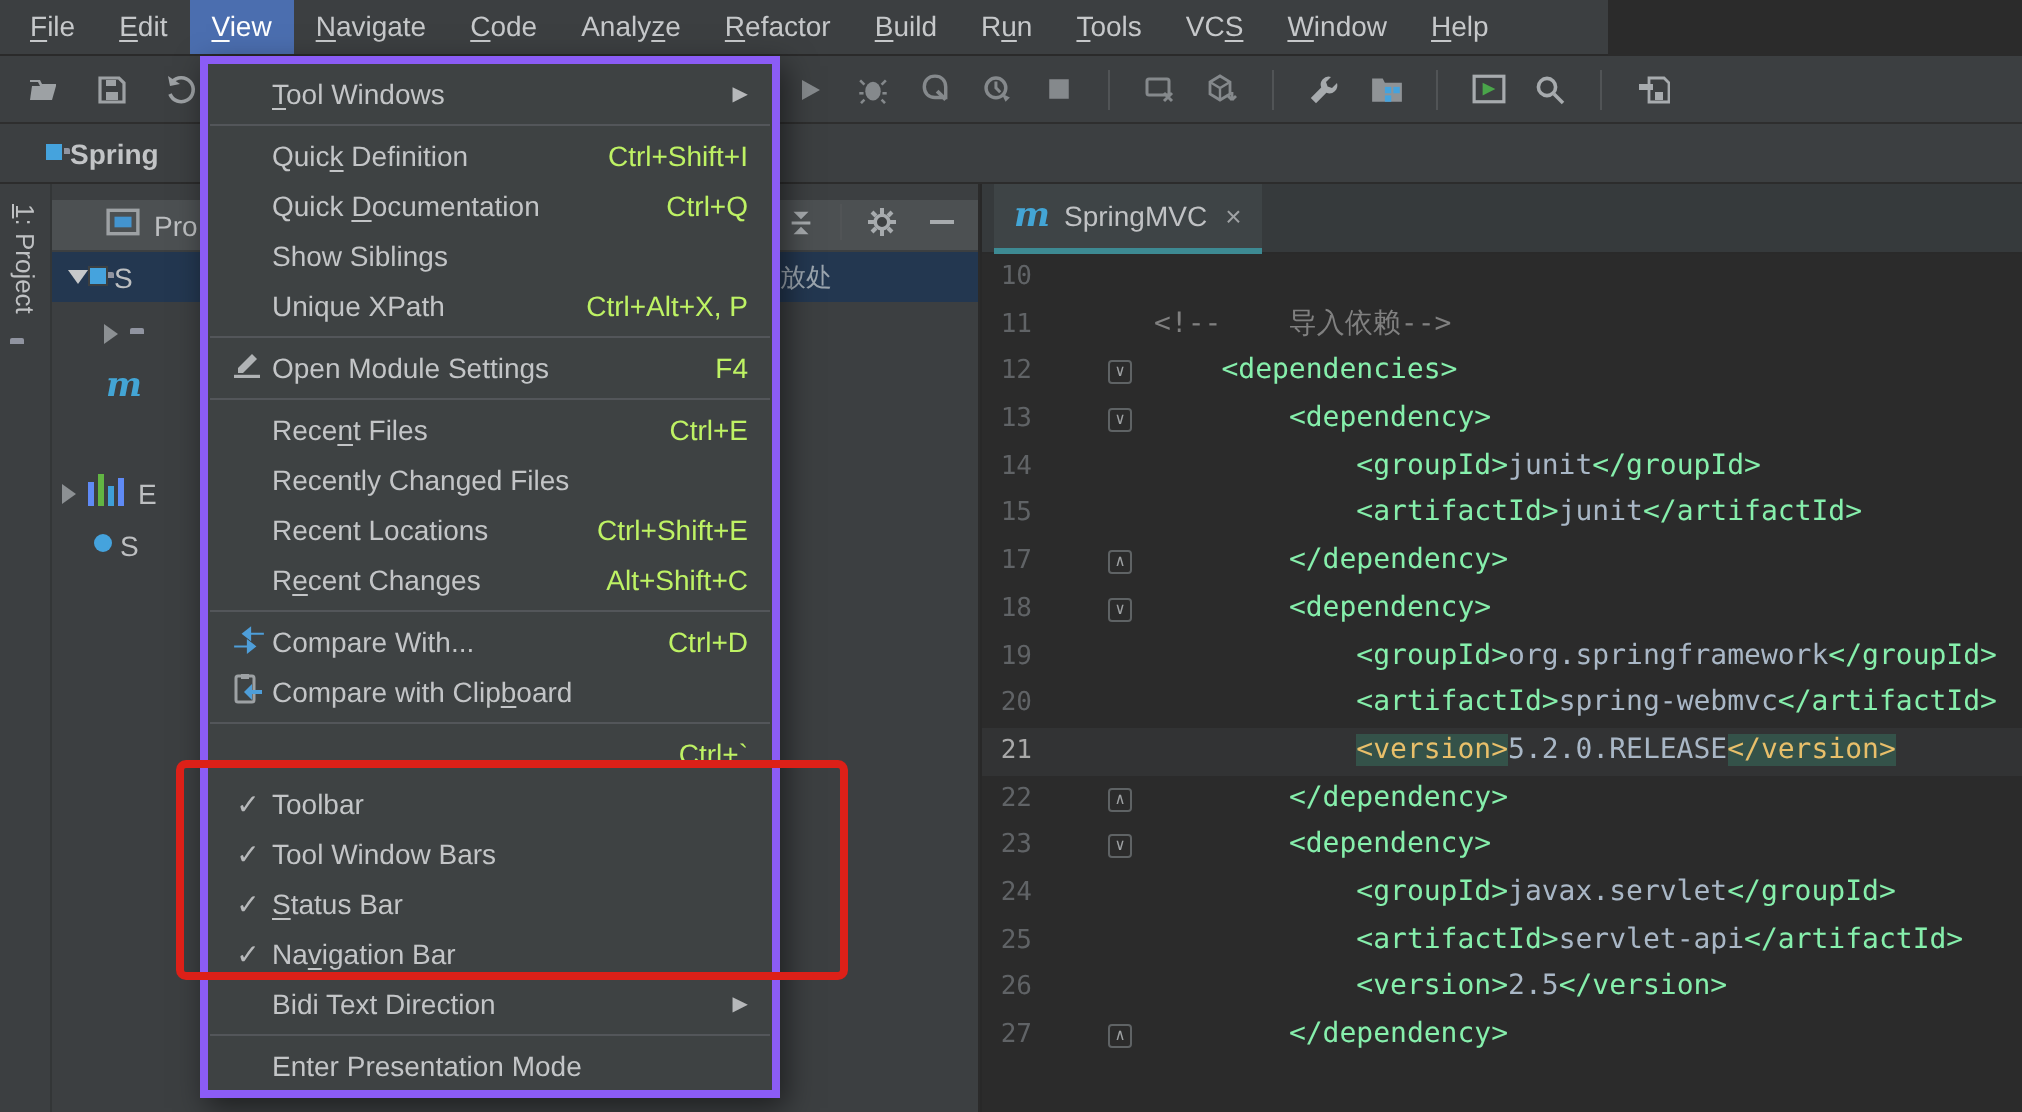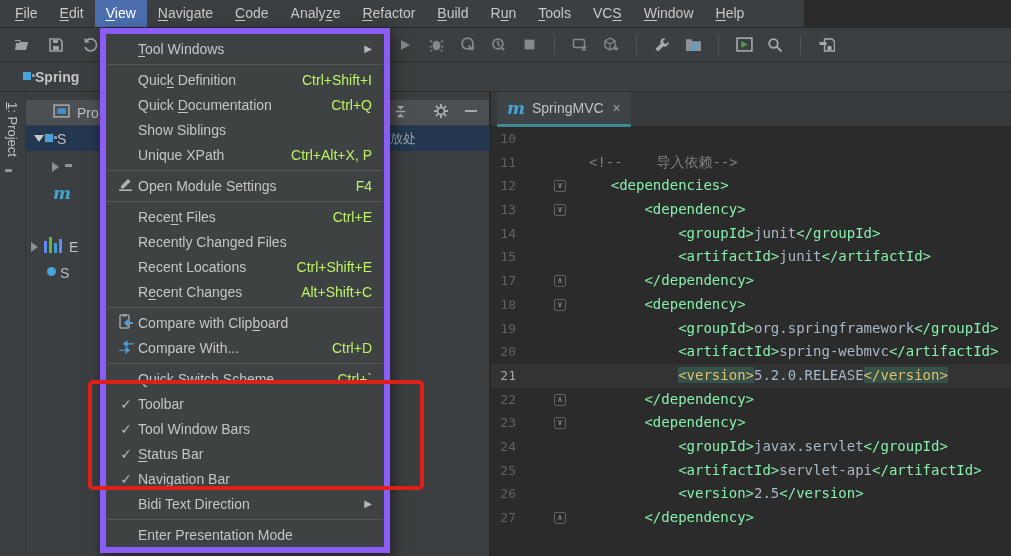--- a/index.html
+++ b/index.html
@@ -62,25 +62,25 @@
   .line { display:flex; height:23.7px; line-height:23.7px; position:relative; }
   .line.current { background:#323334; }
   .ln { width:25px; text-align:right; color:#606366; font-size:13px; flex:none; }
   .line.current .ln { color:#a9a9a9; }
   .fold { width:61px; flex:none; position:relative; }
   .fm { position:absolute; left:38px; top:6px; width:12px; height:12px; border:1px solid #5f6365; border-radius:2px;
     background:#2b2b2b; color:#9da0a2; font-size:8px; line-height:10px; text-align:center; z-index:2; }
   .code { white-space:pre; }
   .t-tag { color:#86efac; }
   .t-text { color:#a9b7c6; }
-  .t-comment { color:#808080;margin-left:12px; }
+  .t-comment { color:#808080; }
   .t-tag-hl { color:#e8bf6a; background:#345249; }
   
   .vmenu { position:absolute; left:100px; top:28px; width:290px; background:#3e4243;
-    border:6px solid #8b5cf6; box-shadow:3px 5px 14px rgba(0,0,0,0.5); z-index:50; padding-top:2px; }
+    border:4px solid #8b5cf6; box-shadow:3px 5px 14px rgba(0,0,0,0.5); z-index:50; padding-top:2px; }
   .mitem { height:25px; display:flex; align-items:center; padding:0 12px 0 8px; font-size:14px; color:#c3c5c7; }
   .mic { width:24px; display:flex; justify-content:center; align-items:center; flex:none; }
   .msc { margin-left:auto; color:#bef264; }
   .marrow { margin-left:auto; color:#b6b8ba; font-size:10px; }
   .msep { height:1px; background:#53565a; margin:3px 1px 2px 1px; }
   .chk { color:#b6b8ba; font-size:14px; }
   
   .ann { position:absolute; left:88px; top:380px; width:336px; height:110px;
     border:4px solid #dd2018; border-radius:5px; z-index:60; }
 </style>
@@ -461,42 +461,41 @@
         <span class="msc">Ctrl+Shift+E</span>
       </div>
       <div class="mitem">
         <span class="mic"></span>
         <span class="mlabel">R<u>e</u>cent Changes</span>
         <span class="msc">Alt+Shift+C</span>
       </div>
       <div class="msep"></div>
       <div class="mitem">
         <span class="mic">
+          <span><svg width="17" height="15" viewBox="0 0 16 14">
+              <path d="M15 4H9V1L4.5 4.5 9 8V5h6z" fill="#4e9ed9"></path>
+              <path d="M1 10h6v-3l4.5 3.5L7 14v-3H1z" fill="#4e9ed9"></path>
+            </svg></span>
+        </span>
+        <span class="mlabel">Compare With...</span>
+        <span class="msc">Ctrl+D</span>
+      </div>
+      <div class="mitem">
+        <span class="mic">
           <span><svg width="16" height="16" viewBox="0 0 16 16">
               <rect x="2" y="2" width="9" height="13" rx="1" fill="none" stroke="#9da1a4" stroke-width="1.5"></rect>
               <rect x="4.5" y="1" width="4" height="2.5" fill="#9da1a4"></rect>
               <path d="M15 9H10V6l-4 4 4 4v-3h5z" fill="#4e9ed9"></path>
             </svg></span>
         </span>
         <span class="mlabel">Compare with Clip<u>b</u>oard</span>
       </div>
-      <div class="mitem">
-        <span class="mic">
-          <span><svg width="17" height="15" viewBox="0 0 16 14">
-              <path d="M15 4H9V1L4.5 4.5 9 8V5h6z" fill="#4e9ed9"></path>
-              <path d="M1 10h6v-3l4.5 3.5L7 14v-3H1z" fill="#4e9ed9"></path>
-            </svg></span>
-        </span>
-        <span class="mlabel">Compare With...</span>
-        <span class="msc">Ctrl+D</span>
-      </div>
       <div class="msep"></div>
       <div class="mitem">
         <span class="mic"></span>
-        <span class="mlabel">Quick Switch Scheme...</span>
         <span class="msc">Ctrl+`</span>
       </div>
       <div class="mitem">
         <span class="mic">
           <span class="chk">✓</span>
         </span>
         <span class="mlabel">Toolbar</span>
       </div>
       <div class="mitem">
         <span class="mic">

